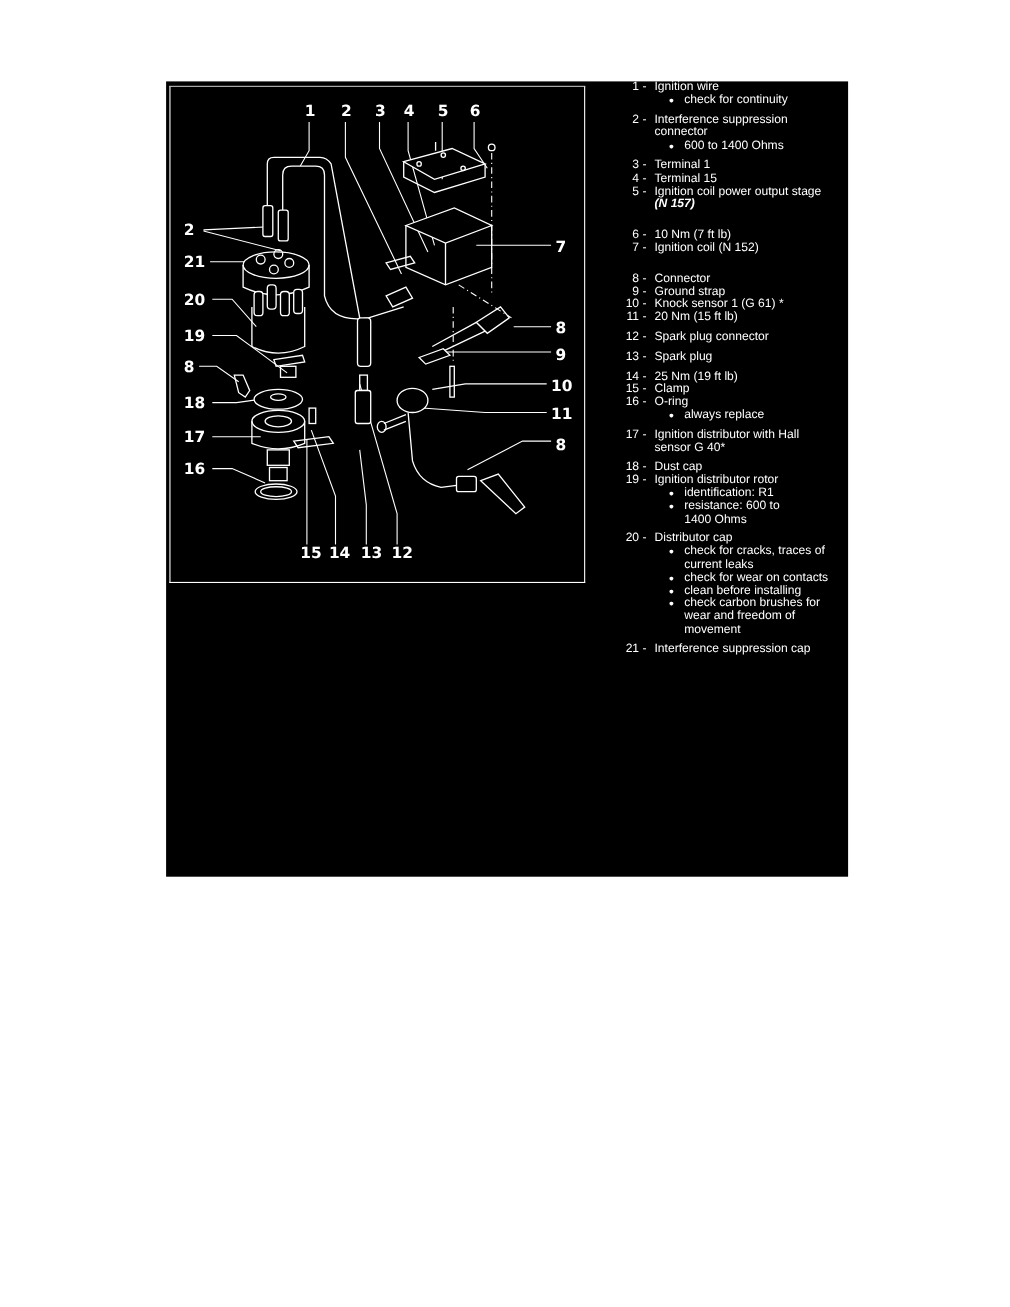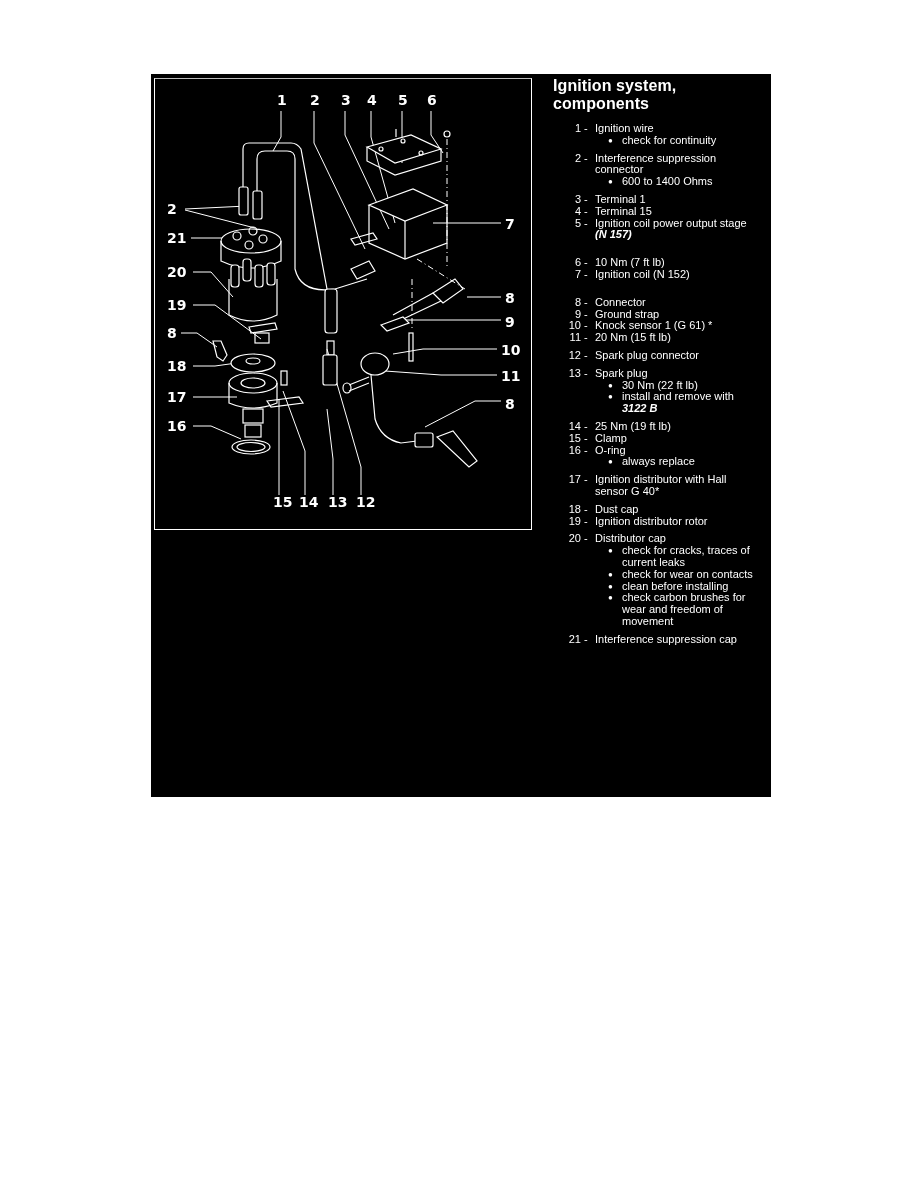--- a/index.html
+++ b/index.html
@@ -159,24 +159,20 @@
       <ellipse class="partfill" cx="220" cy="285" rx="14" ry="11"></ellipse>
       <path class="part" d="M194 306 L214 298 M194 312 L214 304"></path>
       <ellipse class="part" cx="192" cy="309" rx="4" ry="5"></ellipse>
       <path class="part" d="M216 296 L220 340 Q226 360 246 364 L262 362"></path>
       <rect class="partfill" x="260" y="354" width="18" height="14" rx="2"></rect>
       <path class="partfill" d="M282 358 L298 352 L322 382 L314 388 Z"></path>
     </svg>
   </div>
 
   <div class="text-col">
-    <div class="title">
-      <div>Ignition system,</div>
-      <div>components</div>
-    </div>
 
     <div class="item">
       <span class="num">1</span>
         <span class="sep">-</span>
       <span class="label">Ignition wire</span>
       <ul class="bullets">
           <li>check for continuity</li>
         </ul>
     </div>
 
@@ -246,24 +242,20 @@
     <div class="item">
       <span class="num">12</span>
         <span class="sep">-</span>
       <span class="label">Spark plug connector</span>
     </div>
 
     <div class="item">
       <span class="num">13</span>
         <span class="sep">-</span>
       <span class="label">Spark plug</span>
-      <ul class="bullets">
-        <li>30 Nm (22 ft lb)</li>
-        <li><span>install and remove with</span><br><span class="bold">3122 B</span></li>
-      </ul>
     </div>
 
     <div class="item tight">
       <span class="num">14</span>
         <span class="sep">-</span>
       <span class="label">25 Nm (19 ft lb)</span>
     </div>
 
     <div class="item tight">
       <span class="num">15</span>
@@ -289,20 +281,24 @@
     <div class="item tight">
       <span class="num">18</span>
         <span class="sep">-</span>
       <span class="label">Dust cap</span>
     </div>
 
     <div class="item">
       <span class="num">19</span>
         <span class="sep">-</span>
       <span class="label">Ignition distributor rotor</span>
+      <ul class="bullets">
+        <li>identification: R1</li>
+        <li style="width:100px">resistance: 600 to 1400 Ohms</li>
+      </ul>
     </div>
 
     <div class="item">
       <span class="num">20</span>
         <span class="sep">-</span>
       <span class="label">Distributor cap</span>
       <ul class="bullets">
         <li style="width:150px">check for cracks, traces of current leaks</li>
         <li>check for wear on contacts</li>
         <li>clean before installing</li>

